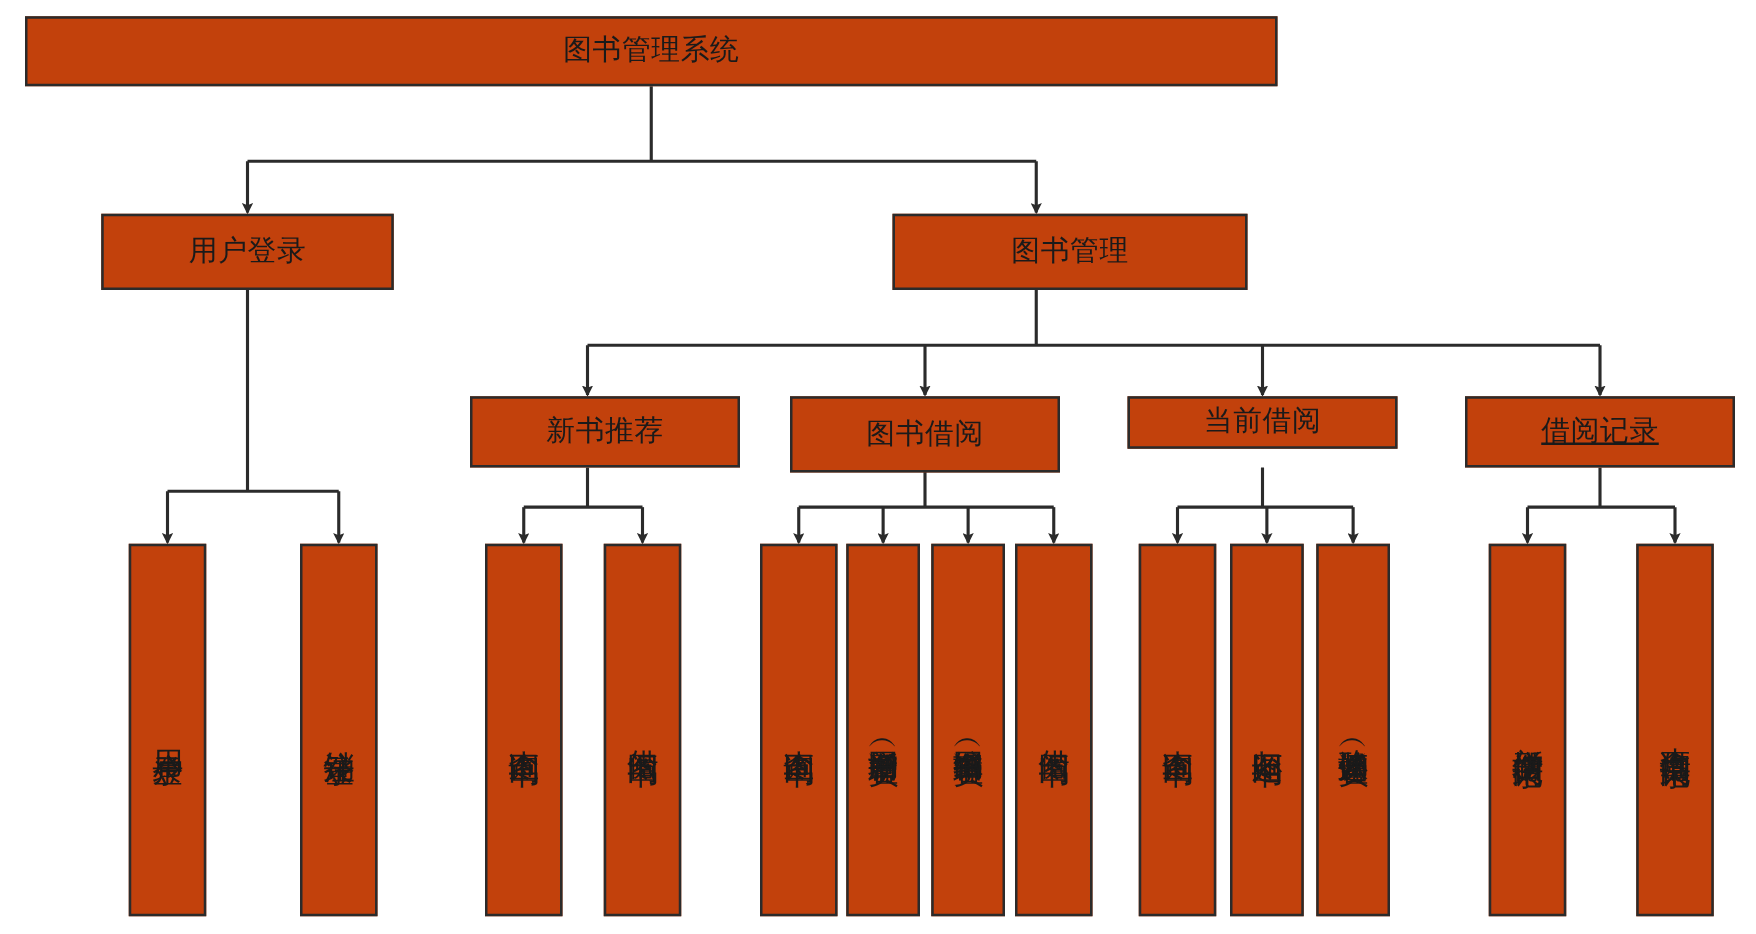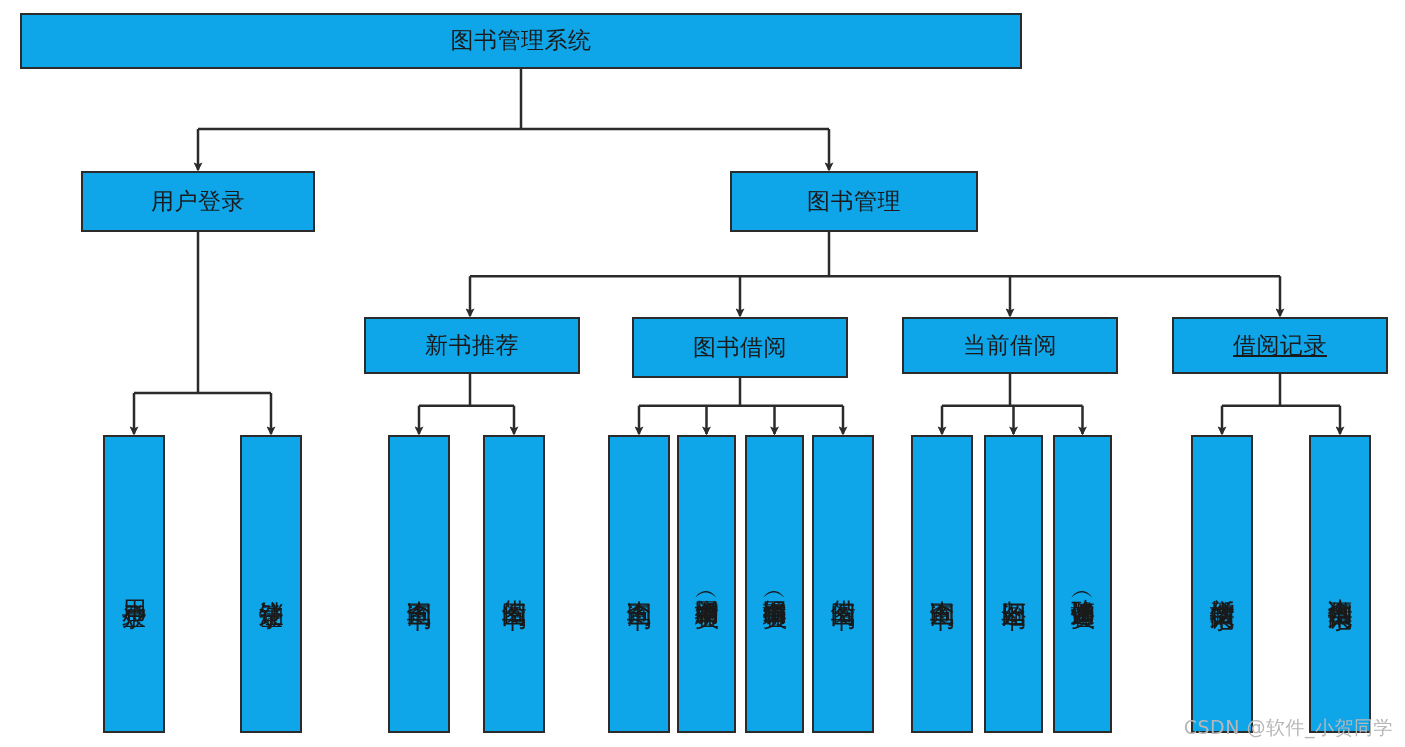--- a/index.html
+++ b/index.html
@@ -22,21 +22,21 @@
     left: 0;
     top: 0;
     width: 1405px;
     height: 747px;
     pointer-events: none;
   }
   .node {
     position: absolute;
     box-sizing: border-box;
     border: 2.5px solid #2b2b2b;
-    background: #0ea5e9;
+    background: #c2410c;
     display: flex;
     align-items: center;
     justify-content: center;
     color: #1a1a1a;
   }
   .node .label {
     display: block;
     text-align: center;
     line-height: 1.18;
   }
@@ -118,30 +118,30 @@
       </g>
   </svg>
 
   <div id="nodes">
       <div class="node horizontal" style="left: 20px; top: 13px; width: 1002px; height: 56px;">
         <span class="label">图书管理系统</span>
       </div>
       <div class="node horizontal" style="left: 81px; top: 171px; width: 234px; height: 61px;">
         <span class="label">用户登录</span>
       </div>
-      <div class="node horizontal" style="left: 730px; top: 171px; width: 248px; height: 61px;">
+      <div class="node horizontal" style="left: 714px; top: 171px; width: 284px; height: 61px;">
         <span class="label">图书管理</span>
       </div>
-      <div class="node horizontal" style="left: 364px; top: 317px; width: 216px; height: 57px;">
+      <div class="node horizontal" style="left: 376px; top: 317px; width: 216px; height: 57px;">
         <span class="label">新书推荐</span>
       </div>
       <div class="node horizontal" style="left: 632px; top: 317px; width: 216px; height: 61px;">
         <span class="label">图书借阅</span>
       </div>
-      <div class="node horizontal" style="left: 902px; top: 317px; width: 216px; height: 57px;">
+      <div class="node horizontal" style="left: 902px; top: 317px; width: 216px; height: 42px;">
         <span class="label">当前借阅</span>
       </div>
       <div class="node horizontal" style="left: 1172px; top: 317px; width: 216px; height: 57px; text-decoration: underline;">
         <span class="label">借阅记录</span>
       </div>
       <div class="node vertical" style="left: 103px; top: 435px; width: 62px; height: 298px;">
         <span class="label">用户登录</span>
       </div>
       <div class="node vertical" style="left: 240px; top: 435px; width: 62px; height: 298px;">
         <span class="label">注销登录</span>
@@ -174,14 +174,13 @@
         <span class="label">确认归还（管理员）</span>
       </div>
       <div class="node vertical" style="left: 1191px; top: 435px; width: 62px; height: 298px;">
         <span class="label">新增借阅记录</span>
       </div>
       <div class="node vertical" style="left: 1309px; top: 435px; width: 62px; height: 298px;">
         <span class="label">查询借阅记录</span>
       </div>
     </div>
 
-  <div id="watermark">CSDN @软件_小贺同学</div>
 </div>
 
 </body></html>

